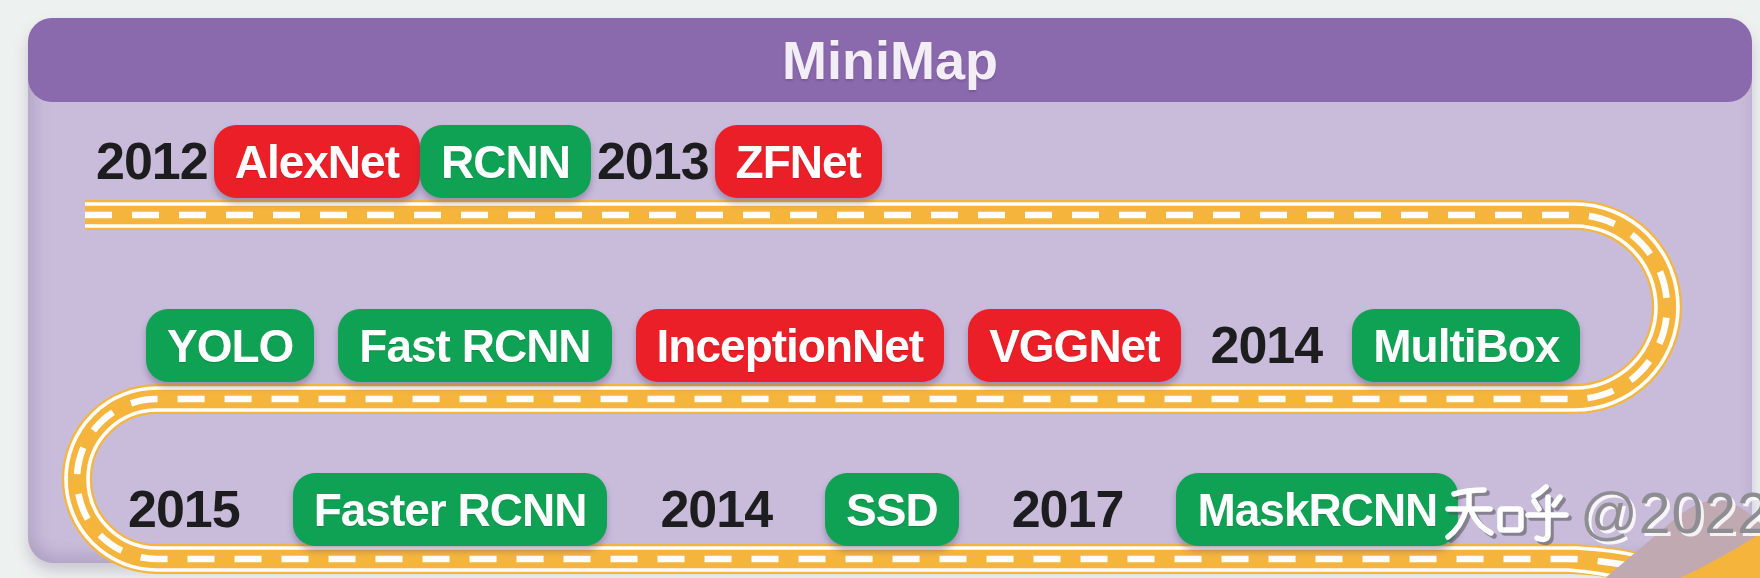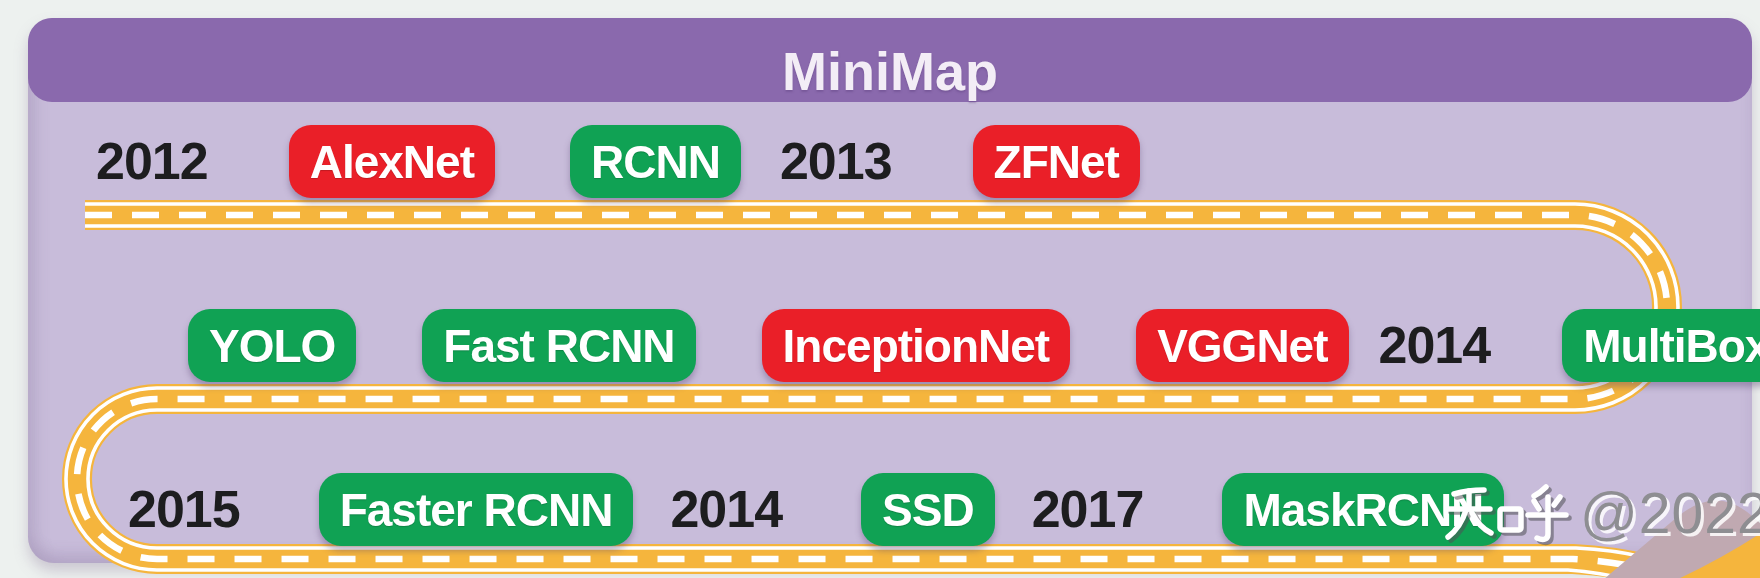--- a/index.html
+++ b/index.html
@@ -22,21 +22,21 @@
     box-shadow:0 8px 14px rgba(140,120,155,.35),
                inset 0 -10px 14px rgba(100,80,120,.14),
                inset 10px 0 14px rgba(100,80,120,.10);
   }
   .header{
     position:absolute;
     left:0;top:0;
     width:100%;height:84px;
     background:var(--header-bg,#8a69ad);
     border-radius:24px;
-    display:flex;align-items:flex-end;justify-content:center;
+    display:flex;align-items:center;justify-content:center;
   }
   .header .title{
     color:#f3edf6;
     font-size:54px;
     font-weight:700;
     letter-spacing:0px;
     text-shadow:0 2px 2px rgba(90,60,120,.35);
   }
   svg.roadlayer{
     position:absolute;left:0;top:0;
@@ -48,35 +48,34 @@
   .road-dash{fill:none;stroke:var(--road-line,#ffffff);stroke-width:6.6;stroke-dasharray:27 20;}
   .mountain{fill:var(--mountain,#c0a9b1);}
   .corner-wedge{fill:var(--road,#f5b53d);}
   .row{
     position:absolute;
     display:flex;
     align-items:center;
     height:73px;
     white-space:nowrap;
   }
-  .row1{left:62px;top:107px;gap:33px;text-align:right;}
+  .row1{left:62px;top:107px;text-align:right;}
   .row2{left:118px;top:291px;gap:24px;text-align:right;}
-  .row3{left:94px;top:455px;gap:31px;}
+  .row3{left:94px;top:455px;gap:47px;}
   .badge{
     display:inline-flex;align-items:center;justify-content:center;
     height:73px;
     padding:0 21px;
     border-radius:22px;
     color:var(--badge-text,#ffffff);
     font-size:46px;
     font-weight:700;
     letter-spacing:-1px;
     box-shadow:0 5px 6px rgba(85,65,110,.38);
     text-shadow:0 1px 1px rgba(0,0,0,.18);
-    margin-left:42px;
   }
   .badge.red{background:var(--badge-red,#ea1f28);}
   .badge.green{background:var(--badge-green,#10a254);}
   .year{
     color:var(--year-text,#1d1d1f);
     font-size:52px;
     font-weight:700;
     letter-spacing:-1px;
     line-height:73px;
     padding:0 6px;

